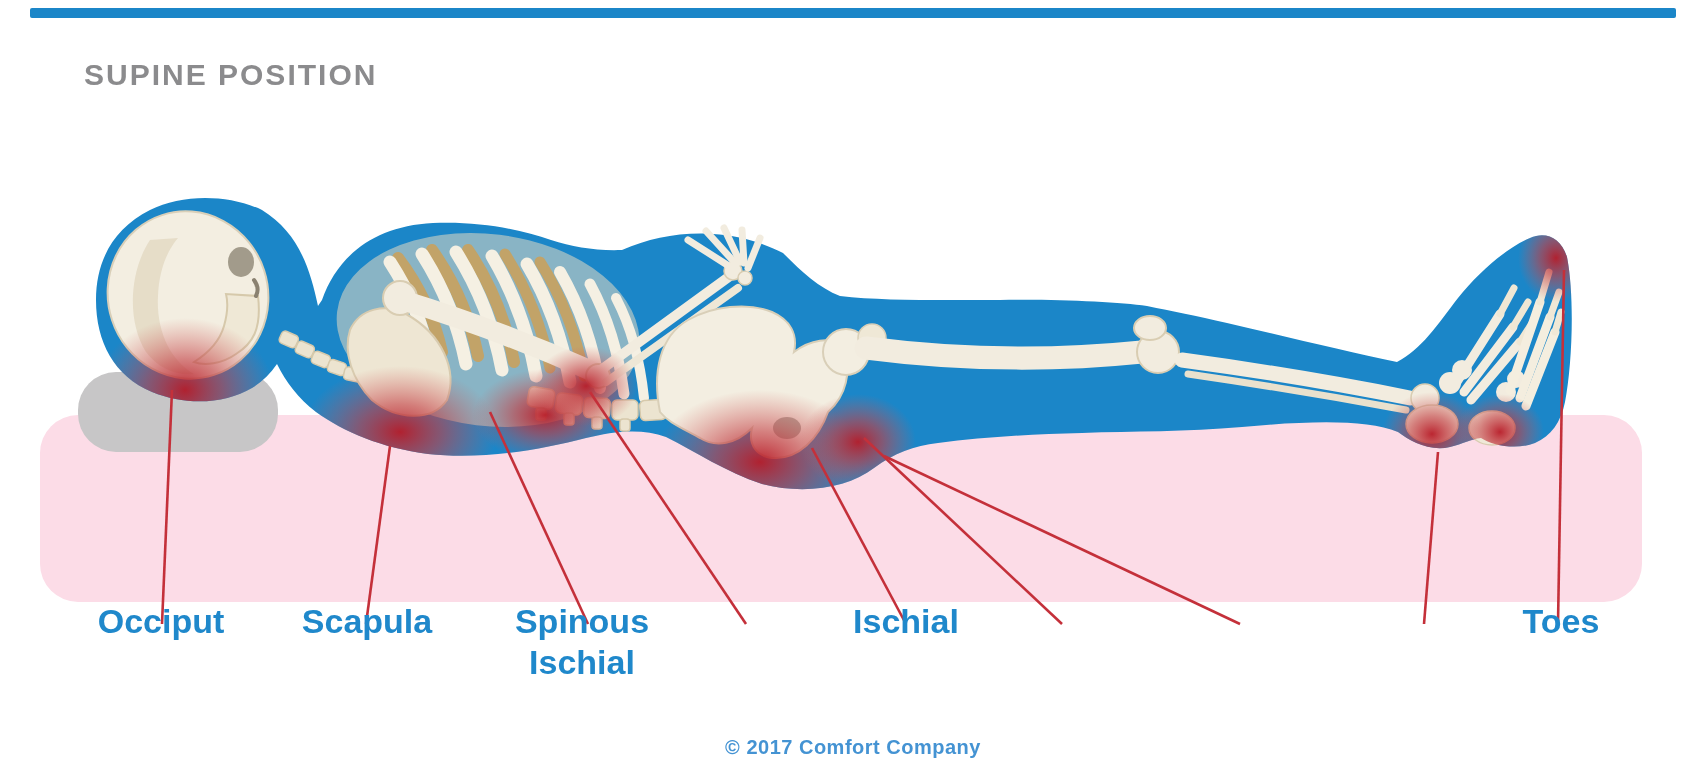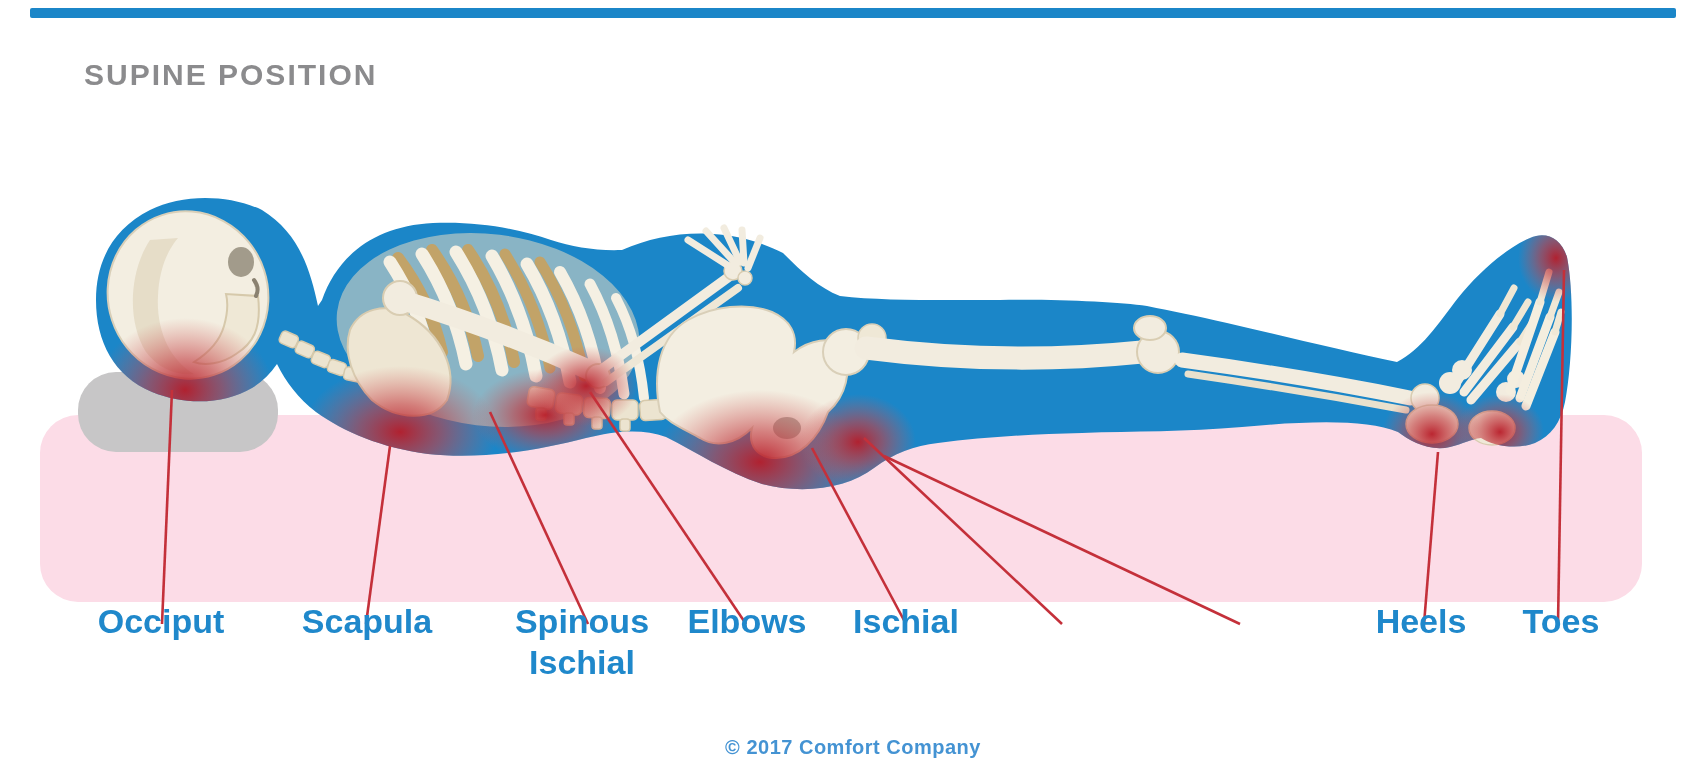--- a/index.html
+++ b/index.html
@@ -172,19 +172,17 @@
       <line x1="864" y1="438" x2="1062" y2="624"></line>
       <line x1="884" y1="456" x2="1240" y2="624"></line>
       <line x1="1438" y1="452" x2="1424" y2="624"></line>
       <line x1="1564" y1="270" x2="1558" y2="624"></line>
     </g>
   </svg>
 
   <div class="plabel" style="left:161px">Occiput</div>
   <div class="plabel" style="left:367px">Scapula</div>
   <div class="plabel" style="left:582px">Spinous Ischial</div>
-  <div class="plabel" style="left:747px">Elbows</div>
   <div class="plabel" style="left:906px">Ischial</div>
-  <div class="plabel" style="left:1421px">Heels</div>
   <div class="plabel" style="left:1561px">Toes</div>
 
   <div id="copyright">© 2017 Comfort Company</div>
 </div>
 
 </body></html>

